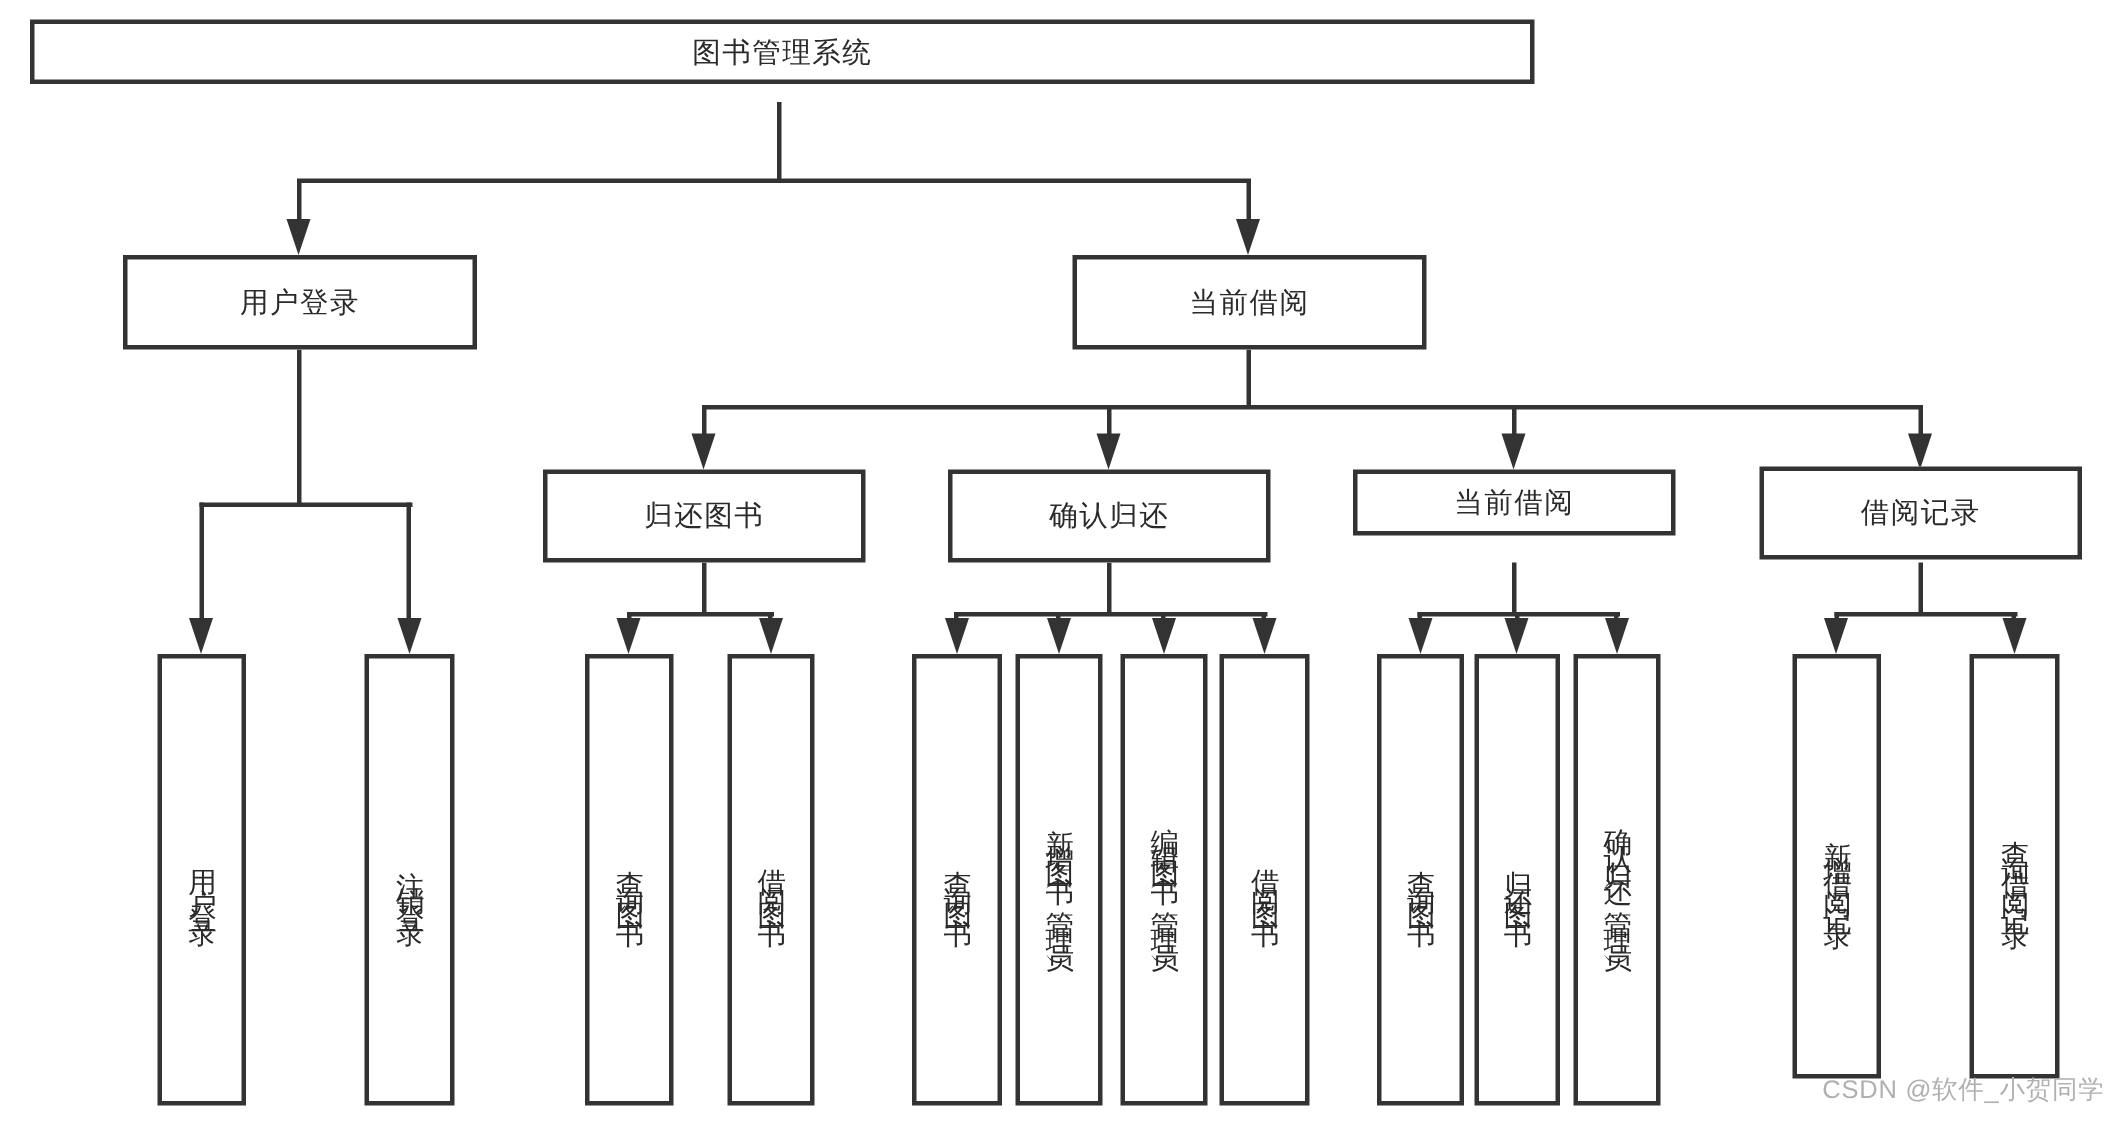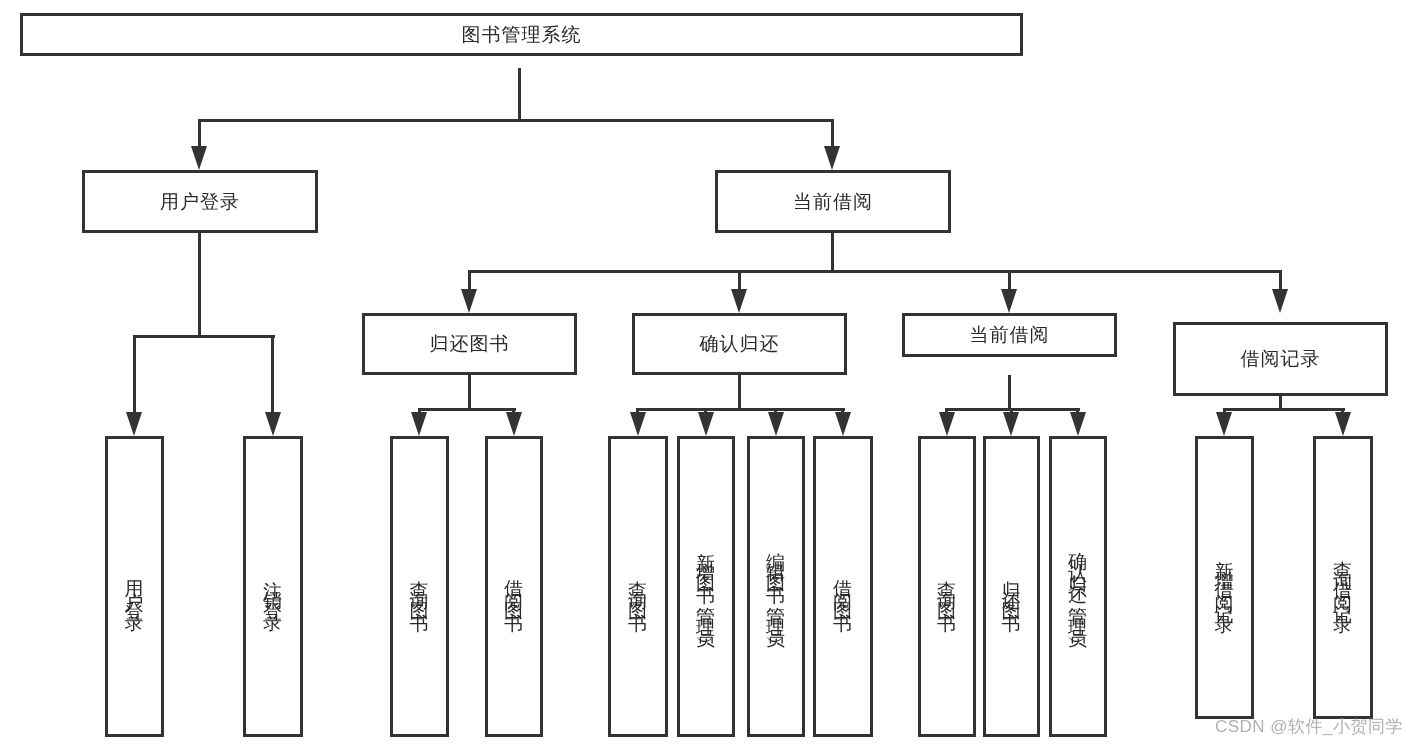--- a/index.html
+++ b/index.html
@@ -59,21 +59,21 @@
   <div class="vline" style="left:738px;top:270px;height:21px;"></div>
   <div class="arrow" style="left:731px;top:289px;"></div>
   <div class="vline" style="left:1008px;top:270px;height:21px;"></div>
   <div class="arrow" style="left:1001px;top:289px;"></div>
   <div class="vline" style="left:1279px;top:270px;height:21px;"></div>
   <div class="arrow" style="left:1272px;top:289px;"></div>
 
   <div class="box" style="left:362px;top:313px;width:215px;height:62px;">归还图书</div>
   <div class="box" style="left:632px;top:313px;width:215px;height:62px;">确认归还</div>
   <div class="box" style="left:902px;top:313px;width:215px;height:44px;">当前借阅</div>
-  <div class="box" style="left:1173px;top:322px;width:215px;height:74px;">借阅记录</div>
+  <div class="box" style="left:1173px;top:311px;width:215px;height:62px;">借阅记录</div>
 
   <div class="vline" style="left:468px;top:375px;height:35px;"></div>
   <div class="vline" style="left:738px;top:375px;height:35px;"></div>
   <div class="vline" style="left:1008px;top:375px;height:35px;"></div>
   <div class="vline" style="left:1279px;top:375px;height:35px;"></div>
   <div class="hline" style="left:418px;top:408px;width:98px;"></div>
   <div class="hline" style="left:636px;top:408px;width:209px;"></div>
   <div class="hline" style="left:945px;top:408px;width:135px;"></div>
   <div class="hline" style="left:1223px;top:408px;width:122px;"></div>
 

